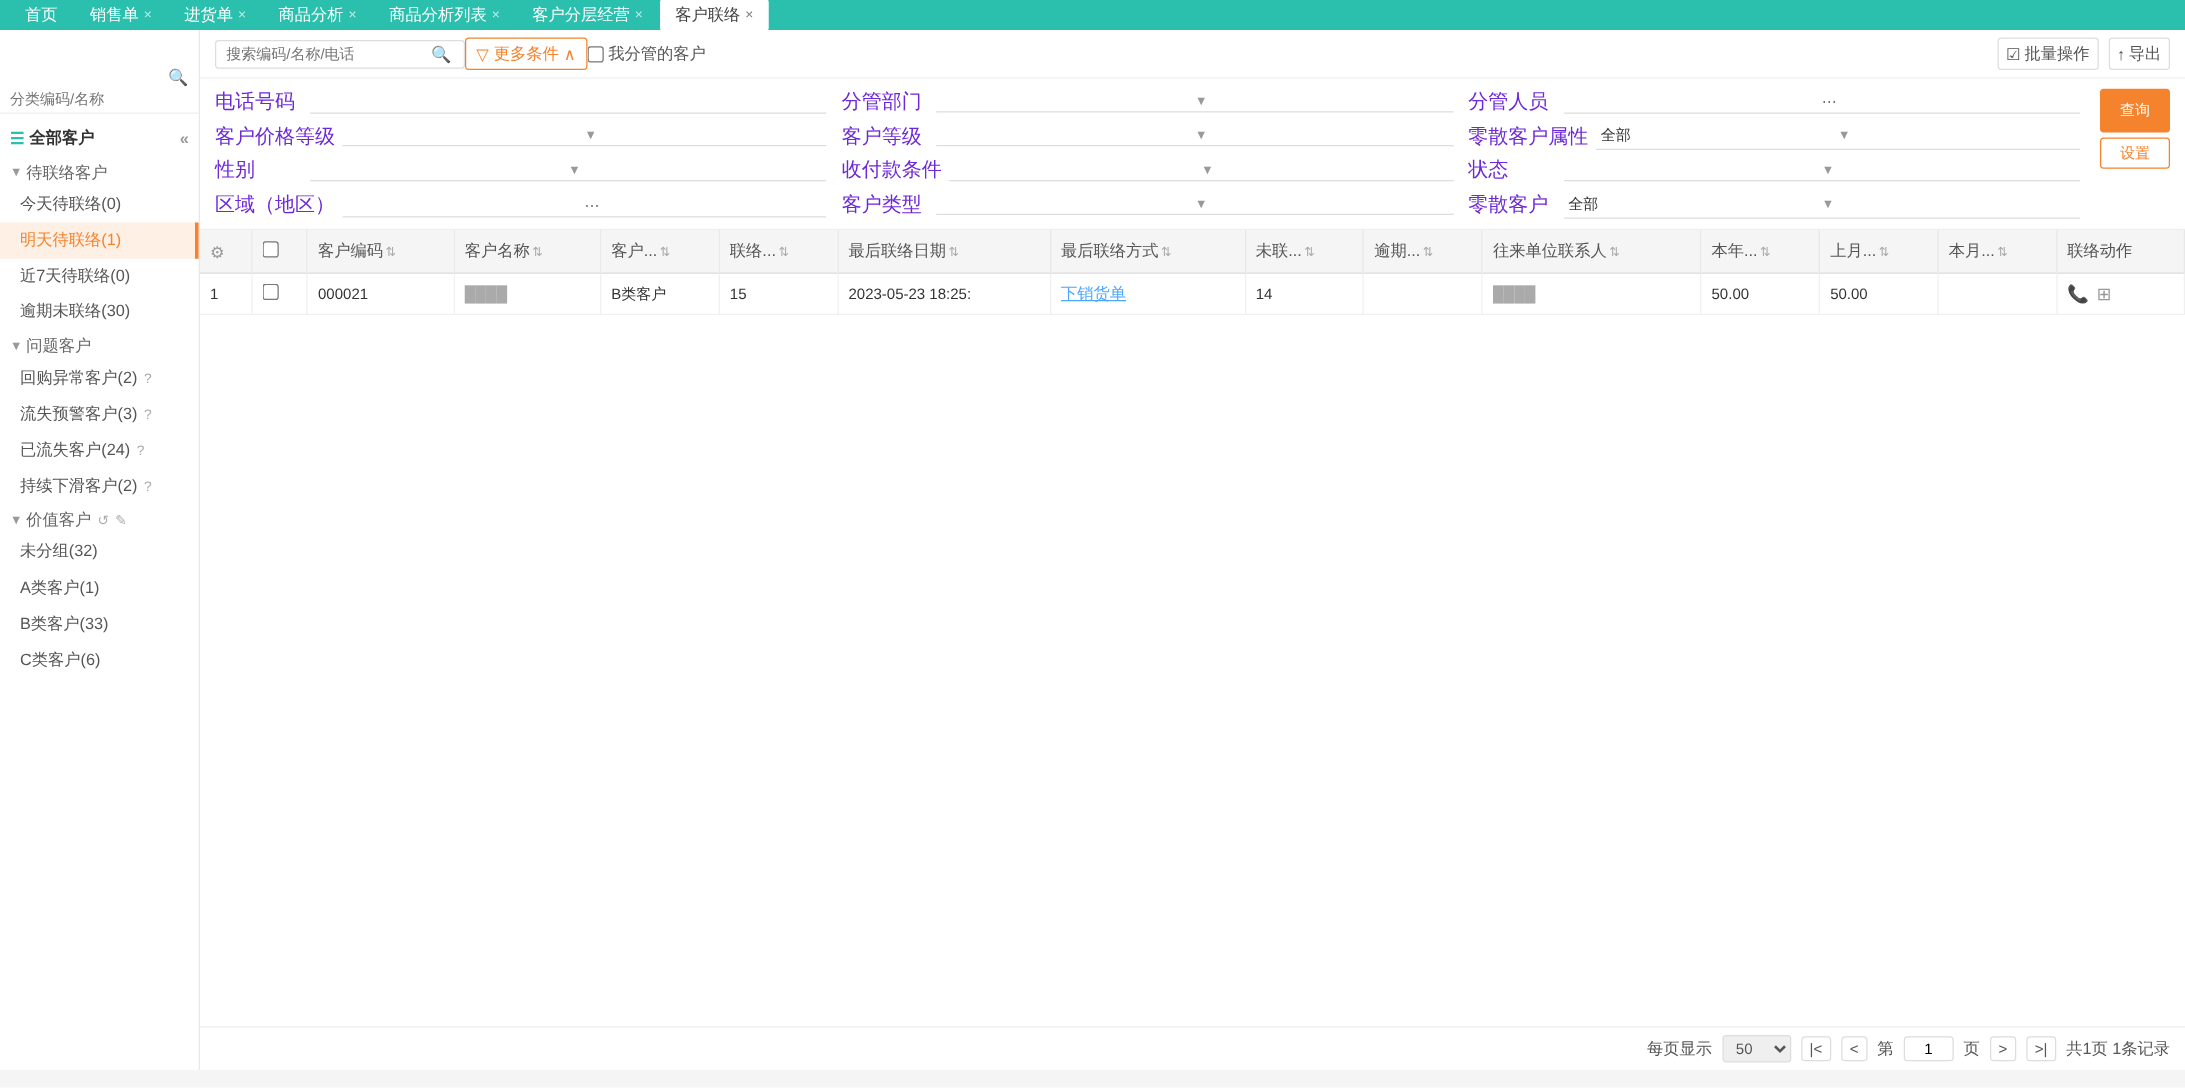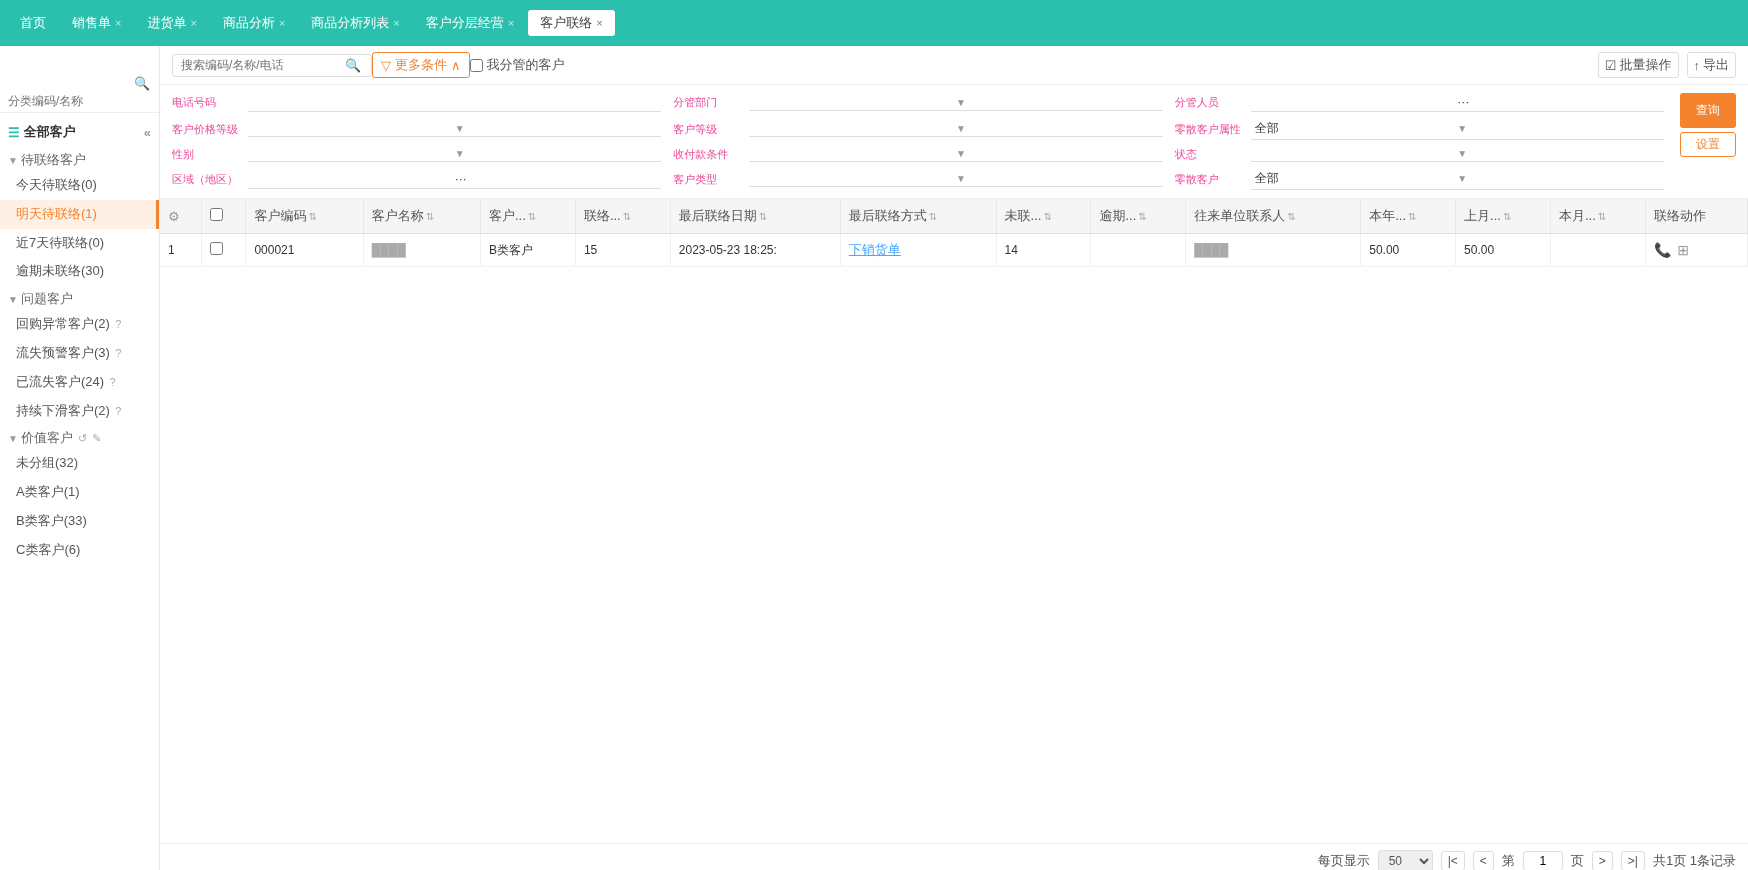--- a/index.html
+++ b/index.html
@@ -1,21 +1,21 @@
 <!DOCTYPE html>
 <html><head>
   <meta charset="utf-8">
   <style>
     * { box-sizing: border-box; margin: 0; padding: 0; font-family: 'Microsoft YaHei', Arial, sans-serif; font-size: 13px; }
     body { background: #f5f5f5; overflow-x: hidden; }
 
     
     .top-nav {
       background: #2bbfad;
-      height: 46px;
+      height: 24px;
       display: flex;
       align-items: center;
       padding: 0 8px;
       gap: 2px;
     }
     .nav-item {
       color: #fff;
       padding: 4px 12px;
       cursor: pointer;
       white-space: nowrap;
@@ -171,22 +171,22 @@
       margin-bottom: 6px;
     }
     .filter-row:last-child { margin-bottom: 0; }
     .filter-field {
       display: flex;
       align-items: center;
       gap: 6px;
       flex: 1;
     }
     .filter-label {
-      color: #ec4899;
-      font-size: 11px;
+      color: #6d28d9;
+      font-size: 16px;
       white-space: nowrap;
       min-width: 70px;
     }
     .filter-input {
       flex: 1;
       border: none;
       border-bottom: 1px solid #ddd;
       outline: none;
       font-size: 12px;
       padding: 2px 4px;

